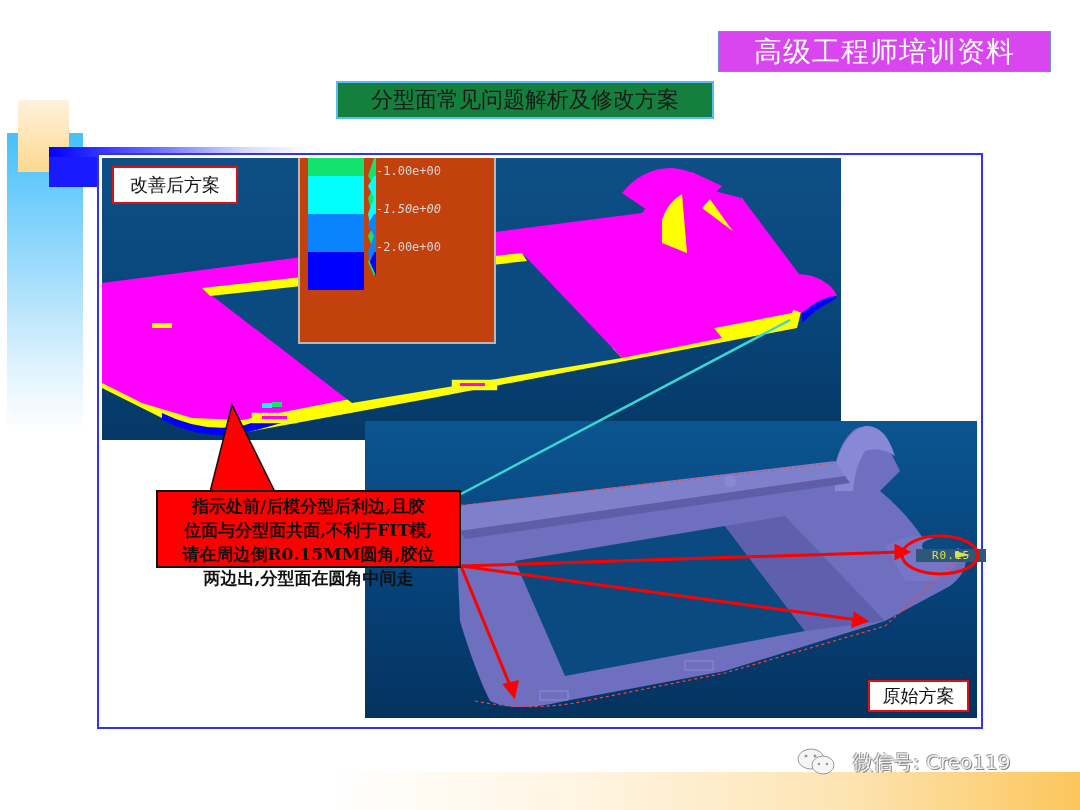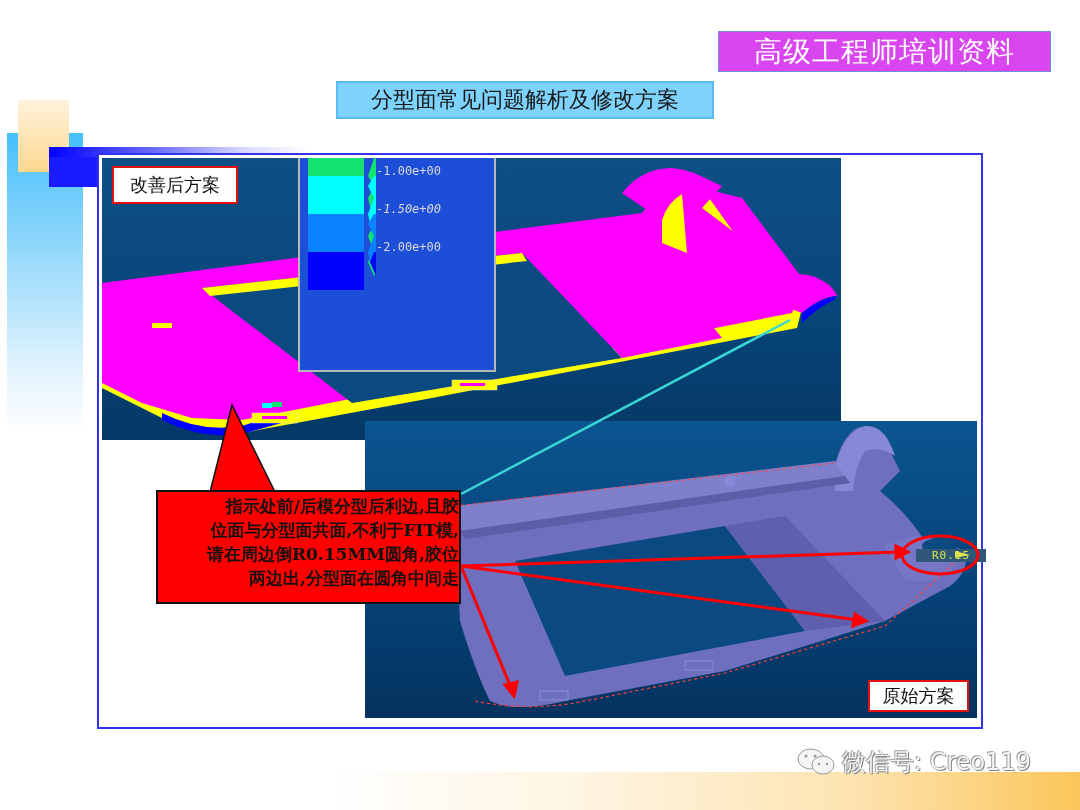--- a/index.html
+++ b/index.html
@@ -15,52 +15,52 @@
   .deco-blue-bar2 { position:absolute; left:49px; top:147px; width:52px; height:40px; background:#1a1aff; }
   .deco-bottom-gradient { position:absolute; left:330px; top:772px; width:750px; height:38px;
     background:linear-gradient(to right,#ffffff 0%,#fff4e0 35%,#fde3b0 70%,#fbc65a 100%); }
 
   .header-badge { position:absolute; left:718px; top:31px; width:333px; height:41px;
     background:#d946ef; border:1px solid #6f8fcf; color:#fff; font-size:28px;
     display:flex; align-items:center; justify-content:center; letter-spacing:1px;
     font-family:"DejaVu Sans", sans-serif; font-weight:300; }
 
   .slide-title { position:absolute; left:336px; top:81px; width:378px; height:38px;
-    border:2px solid #5bbcf5; background:#7dd3fc; display:flex; align-items:center; justify-content:center;
+    border:2px solid #5bbcf5; background:#15803d; display:flex; align-items:center; justify-content:center;
     font-size:22px; color:#1a1a1a; }
 
   .content-frame { position:absolute; left:97px; top:153px; width:886px; height:576px;
     border:2px solid #3333ee; background:#fff; }
 
   .panel-after { position:absolute; left:102px; top:158px; width:739px; height:282px;
     background:linear-gradient(to bottom,#0e4f86 0%,#08477c 50%,#053866 100%); overflow:hidden; }
   .panel-orig { position:absolute; left:365px; top:421px; width:612px; height:297px;
     background:linear-gradient(to bottom,#0b5590 0%,#064279 55%,#04335f 100%); overflow:hidden; }
 
   .label-box { position:absolute; background:#fff; border:2px solid #e01010; color:#111;
     font-size:18px; display:flex; align-items:center; justify-content:center; }
   .label-after { left:112px; top:166px; width:126px; height:38px; }
   .label-orig { left:868px; top:680px; width:101px; height:32px; }
 
-  .legend { position:absolute; left:298px; top:158px; width:198px; height:214px;
-    background:#1d4ed8; border:2px solid #b8b8b8; border-top:none; }
+  .legend { position:absolute; left:298px; top:158px; width:198px; height:186px;
+    background:#c2410c; border:2px solid #b8b8b8; border-top:none; }
   .legend .swatch { position:absolute; left:8px; width:56px; }
   .legend .tick { position:absolute; left:76px; font-family:"DejaVu Sans Mono", monospace;
     font-size:12px; color:#d8d8d8; }
 
-  .callout { position:absolute; left:156px; top:490px; width:305px; height:114px;
+  .callout { position:absolute; left:156px; top:490px; width:305px; height:78px;
     background:#ff0000; border:2px solid #111; color:#111; font-size:17px; line-height:24px;
-    text-align:right; padding-top:2px; font-weight:bold; font-family:"DejaVu Serif", serif; }
+    text-align:center; padding-top:2px; font-weight:bold; font-family:"DejaVu Serif", serif; }
   .callout .line { display:block; white-space:nowrap; }
 
   .dim-label { position:absolute; left:916px; top:549px; font-family:"DejaVu Sans Mono", monospace;
     font-size:11px; color:#d7e34a; background:#2f5878; padding:0 16px; letter-spacing:1px; }
 
-  .watermark { position:absolute; left:795px; top:746px; display:flex; align-items:center; gap:3px;
-    font-family:"DejaVu Sans", sans-serif; font-size:24px; color:#f4f4f4;
+  .watermark { position:absolute; left:795px; top:746px; display:flex; align-items:center; gap:14px;
+    font-family:"DejaVu Sans", sans-serif; font-size:20px; color:#f4f4f4;
     text-shadow:0 0 1px #777, 1px 1px 0 #888, -1px -1px 0 #aaa; }
   .watermark svg { display:block; }
 
   svg.overlay { position:absolute; left:0; top:0; pointer-events:none; }
 </style>
 </head>
 <body>
 
 <div class="deco-left-bar"></div>
 <div class="deco-peach"></div>

